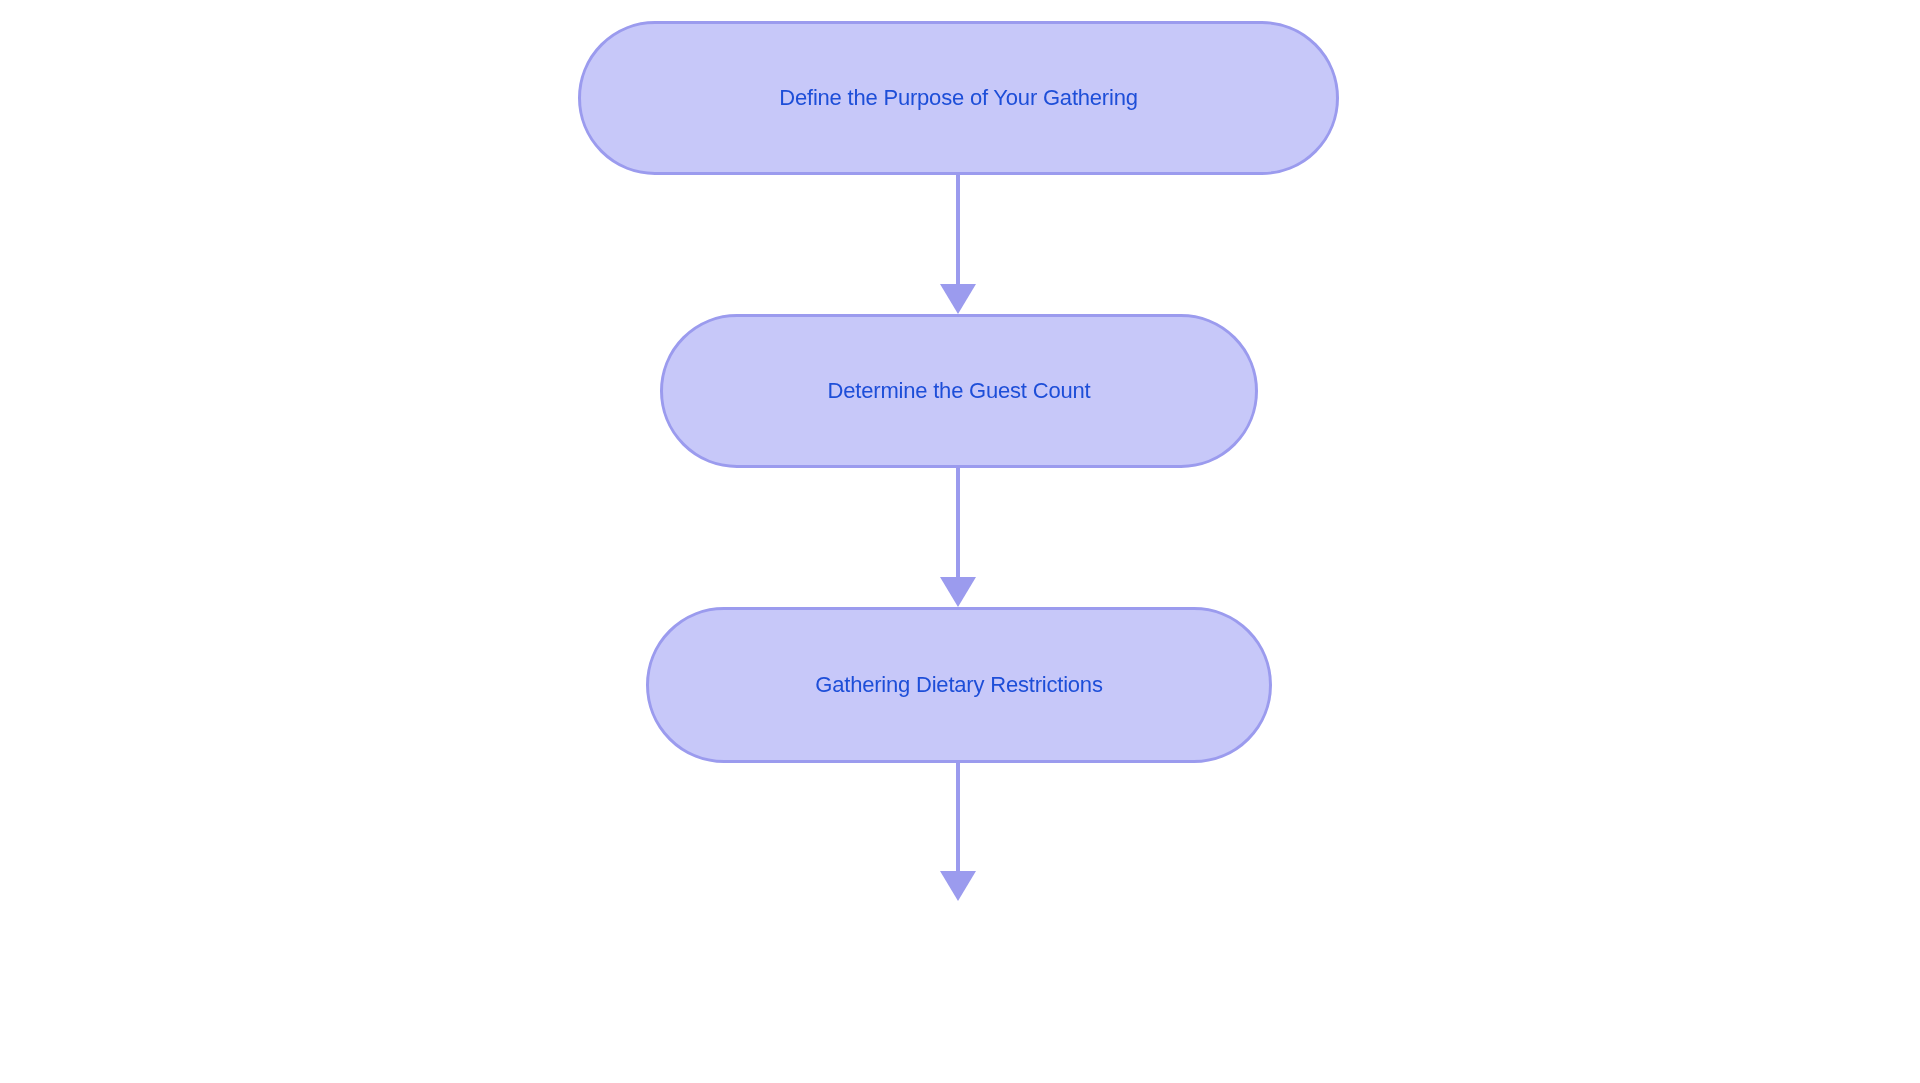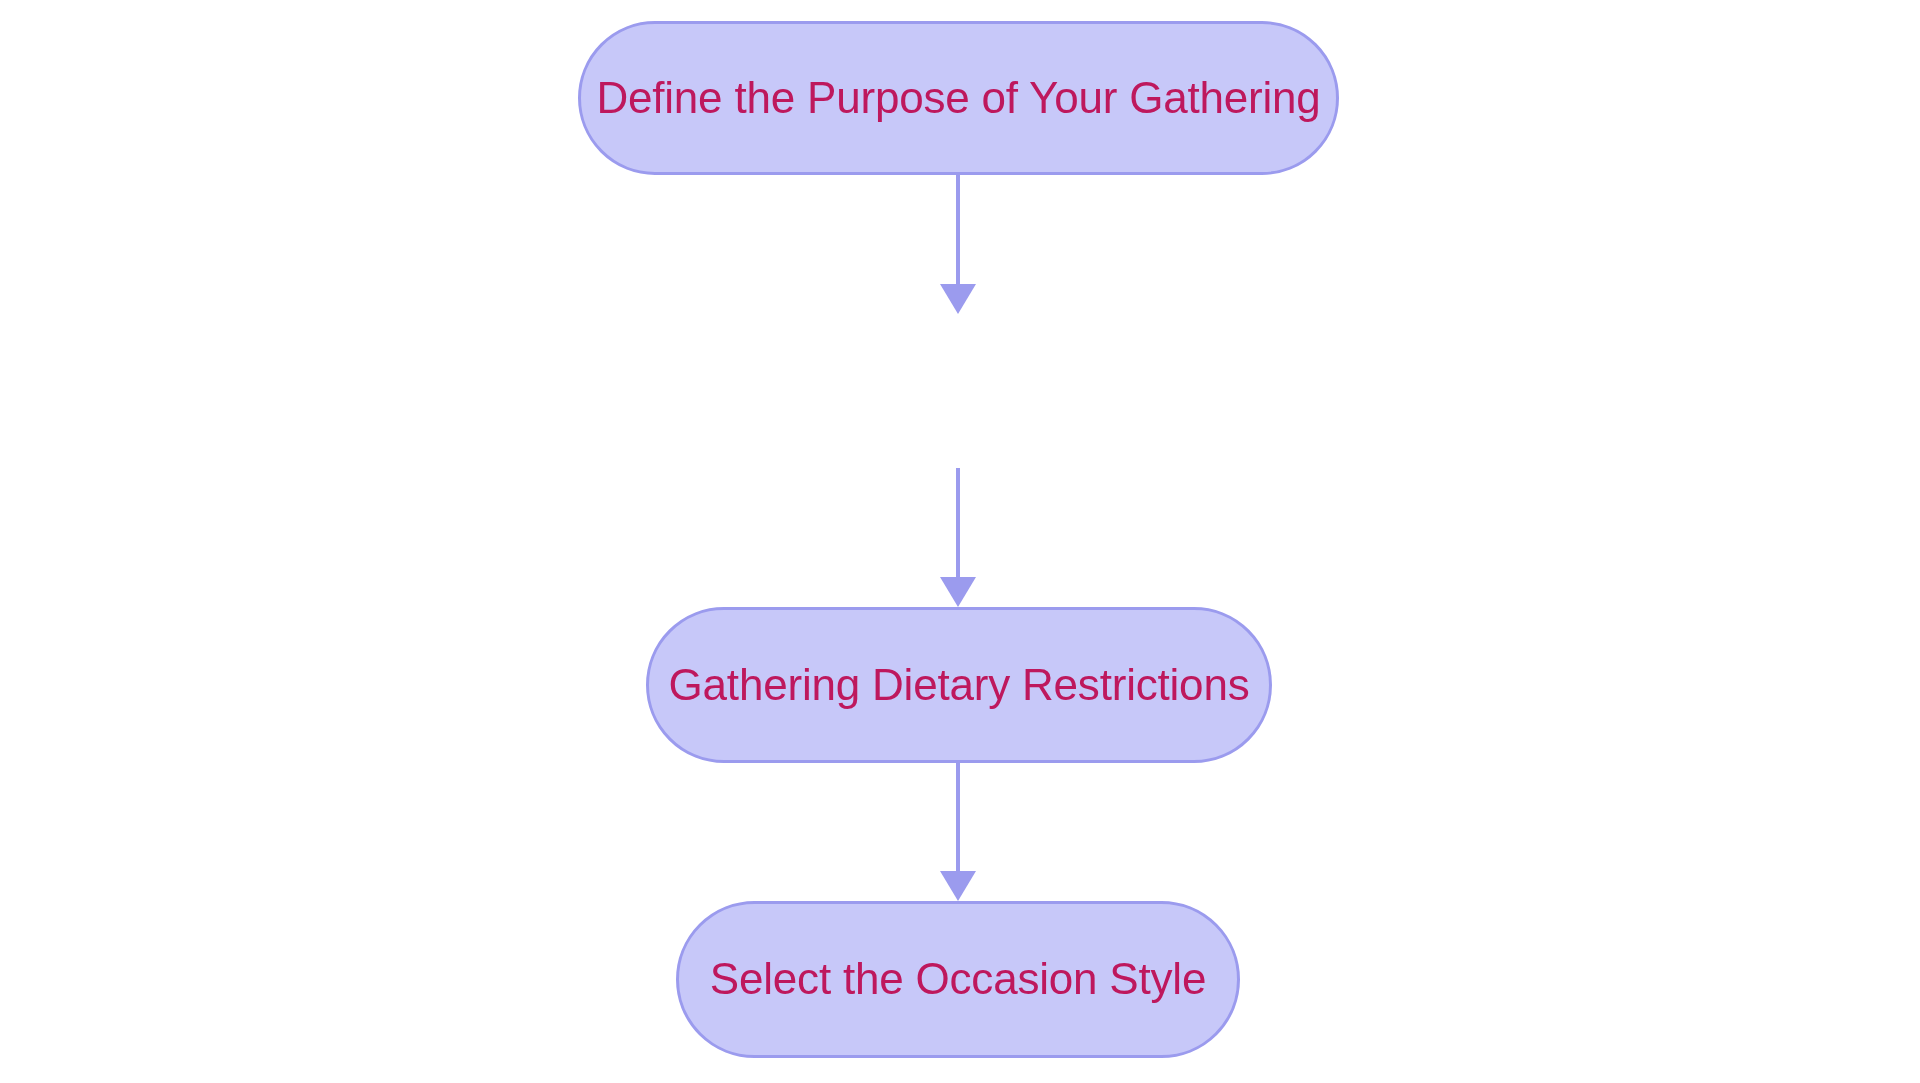--- a/index.html
+++ b/index.html
@@ -24,23 +24,23 @@
     background: #c7c8f9;
     border: 3px solid #9b9bee;
     border-radius: 80px;
     display: flex;
     align-items: center;
     justify-content: center;
     text-align: center;
     padding: 0 34px;
   }
   .flow-node-label {
-    color: #be185d;
+    color: #1d4ed8;
     font-family: "Liberation Sans", sans-serif;
-    font-size: 44px;
+    font-size: 22px;
     font-weight: 400;
     line-height: 1.15;
     letter-spacing: -0.2px;
     white-space: nowrap;
   }
   .connector {
     position: absolute;
     width: 0;
     height: 0;
     pointer-events: none;
@@ -76,22 +76,22 @@
 
   <div class="connector">
     <div class="connector-line" style="left:956px; top:763px; height:108px;"></div>
     <div class="connector-head" style="left:940px; top:871px;"></div>
   </div>
 
   <div class="flow-node" style="left:578px; top:21px; width:761px; height:154px;">
     <span class="flow-node-label">Define the Purpose of Your Gathering</span>
   </div>
 
+  <div class="flow-node" style="left:660px; top:314px; width:598px; height:154px;">
+    <span class="flow-node-label">Determine the Guest Count</span>
+  </div>
 
   <div class="flow-node" style="left:646px; top:607px; width:626px; height:156px;">
     <span class="flow-node-label">Gathering Dietary Restrictions</span>
   </div>
 
-  <div class="flow-node" style="left:676px; top:901px; width:564px; height:157px;">
-    <span class="flow-node-label">Select the Occasion Style</span>
-  </div>
 
 </div>
 
 </body></html>

